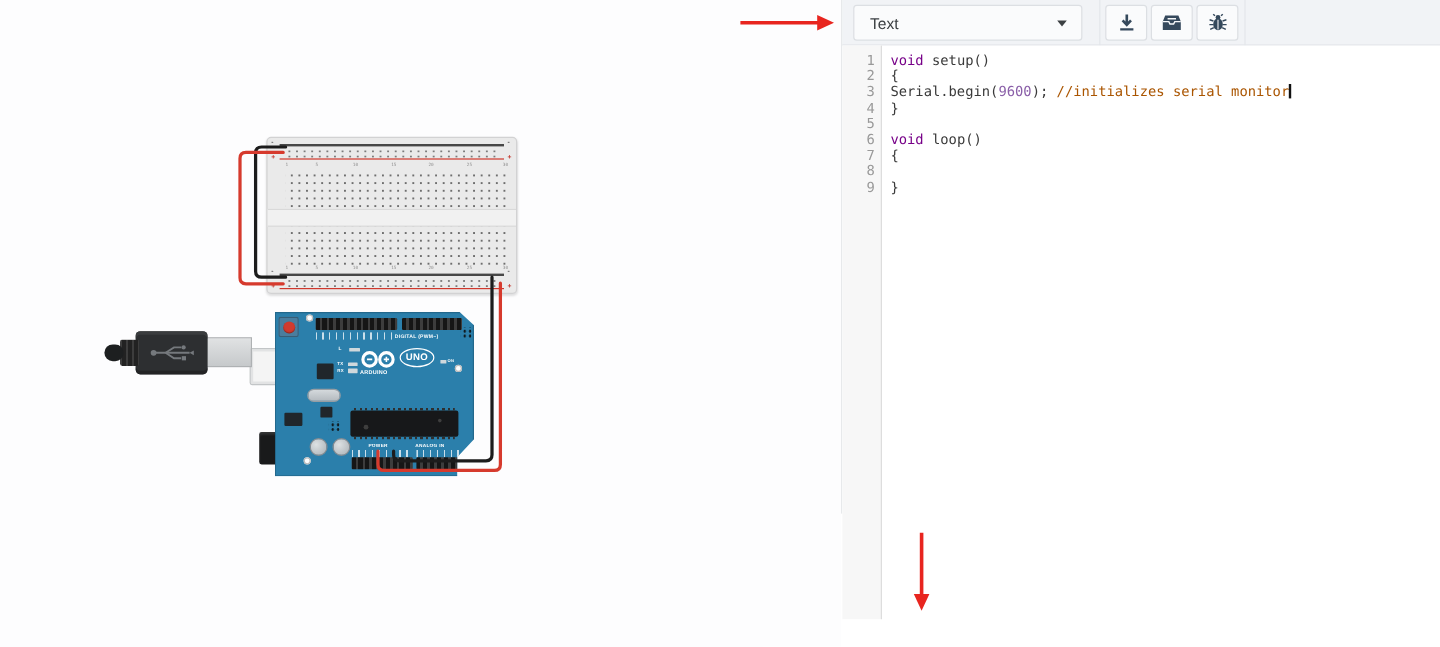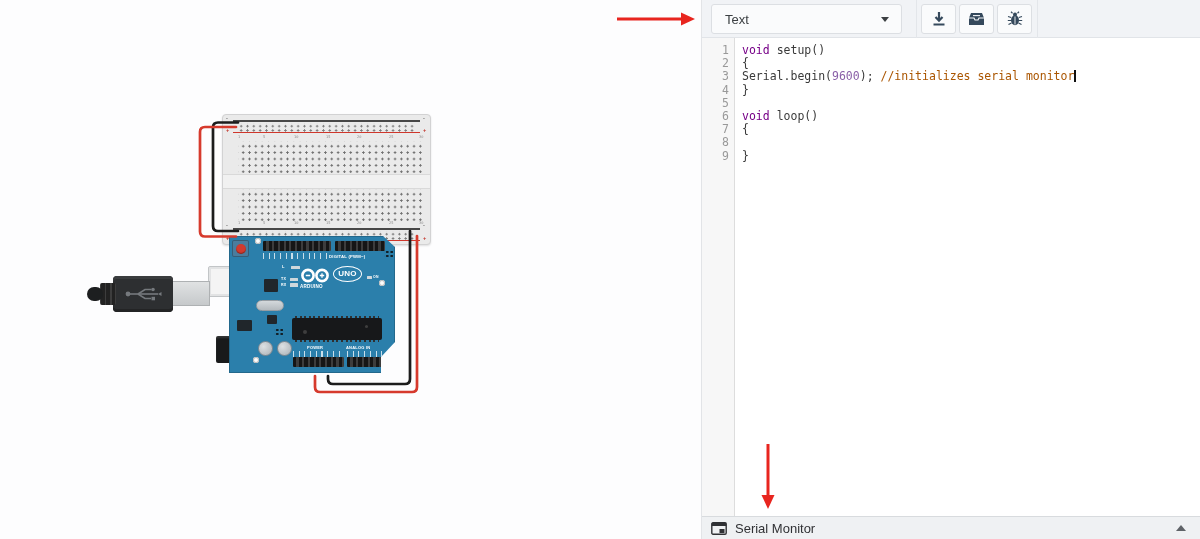--- a/index.html
+++ b/index.html
@@ -22,21 +22,21 @@
     background-image:radial-gradient(circle, #6e6e6e 1px, transparent 1.15px);
     background-size:6.33px 6.4px; background-position:2px 2px; }
   .bb-groove { position:absolute; left:0; right:0; top:58.5px; height:15px;
     background:#f1f1f1; border-top:1px solid #d9d9d9; border-bottom:1px solid #d9d9d9; }
   .bb-colnums { position:absolute; left:0; top:0; width:100%; height:6px; }
   .bb-colnums span { position:absolute; font-size:7px; transform:scale(.52); transform-origin:left top; color:#8f8f8f; font-family:"DejaVu Sans Mono", monospace; }
   .bb-marker { position:absolute; font-size:8px; transform:scale(.7); transform-origin:left top; line-height:8px; font-weight:bold; }
   .bb-minus { color:#4a4a4a; } .bb-plus { color:#c3342a; }
 
   
-  .arduino-wrap { position:absolute; left:208px; top:236px; width:190px; height:129px; }
+  .arduino-wrap { position:absolute; left:208px; top:260px; width:190px; height:129px; }
   .ard-board { position:absolute; left:21px; top:0; width:166px; height:137px; background:#2b7fab;
     clip-path:polygon(0 0,154px 0,166px 11px,166px 106px,152px 121px,152px 137px,0 137px);
     box-shadow:inset 0 0 0 1px rgba(0,0,0,.18); }
   .ard-hole { position:absolute; width:6px; height:6px; border-radius:50%; background:#fdfdfd; box-shadow:inset 0 0 0 1px #bbb; }
   .ard-reset { position:absolute; left:3px; top:4px; width:17px; height:17px; background:#4a7d9e; border-radius:2px; box-shadow:inset 0 0 0 1px rgba(0,0,0,.25); }
   .ard-reset i { position:absolute; left:3.5px; top:3.5px; width:10px; height:10px; border-radius:50%; background:#d23a2e; box-shadow:inset 0 -1px 1px rgba(0,0,0,.35); display:block; }
   .pin-strip { position:absolute; height:10px; border-radius:1px;
     background:repeating-linear-gradient(90deg,#161616 0 3.4px,#3d3d3d 3.4px 5.7px); }
   .tick-row { position:absolute; height:6px;
     background:repeating-linear-gradient(90deg, rgba(255,255,255,.75) 0 1px, transparent 1px 5.7px); }
@@ -60,21 +60,21 @@
   
   .usb-shield { position:absolute; left:172px; top:281px; width:38px; height:25px; background:linear-gradient(#e0e2e3,#c6c9cb); border:1px solid #aeb1b3; }
   .usb-body { position:absolute; left:113px; top:276px; width:60px; height:36px; background:#2d2f31; border-radius:4px;
     box-shadow:inset 0 3px 0 #3a3c3e, inset 0 -3px 0 #232425; }
   .usb-body svg { position:absolute; left:11px; top:10px; }
   .usb-neck { position:absolute; left:100px; top:283px; width:16px; height:22px; background:#222; border-radius:2px;
     background-image:repeating-linear-gradient(90deg, rgba(255,255,255,.12) 0 1.5px, transparent 1.5px 5px); }
   .usb-tip { position:absolute; left:87px; top:287px; width:16px; height:14px; background:#1d1f20; border-radius:7px; }
 
   
-  .panel { position:absolute; left:701px; top:0; width:499px; height:539px; background:#fff; border-left:1px solid #e2e4e7; }
+  .panel { position:absolute; left:701px; top:0; width:499px; height:428px; background:#fff; border-left:1px solid #e2e4e7; }
   .toolbar { position:absolute; left:0; top:0; width:100%; height:38px; background:#f1f3f6; border-bottom:1px solid #e1e4e8; }
   .tb-sep { position:absolute; top:0; width:1px; height:38px; background:#e3e6ea; }
   .tb-btn { position:absolute; top:4px; height:30px; background:#fafbfc; border:1px solid #dcdfe3; border-radius:3px; cursor:pointer; }
   .tb-select { display:flex; align-items:center; }
   .tb-select .lbl { font-size:13px; color:#3c4043; padding-left:13px; flex:1; }
   .caret-down { width:0; height:0; border-left:4.5px solid transparent; border-right:4.5px solid transparent; border-top:5px solid #3c4043; margin-right:12px; }
   .icon-btn { width:35px; display:flex; align-items:center; justify-content:center; }
 
   .editor { position:absolute; left:0; top:38px; width:100%; height:478px; background:#fff; display:flex;
     font-family:"DejaVu Sans Mono", monospace; font-size:11.5px; line-height:13.2px; }
@@ -272,29 +272,20 @@
           <div class="ln">4</div>
           <div class="ln">5</div>
           <div class="ln">6</div>
           <div class="ln">7</div>
           <div class="ln">8</div>
           <div class="ln">9</div>
         </div>
       <div class="code"><div class="cl"><span class="tok-keyword">void</span><span class="tok-plain"> setup()</span></div><div class="cl"><span class="tok-plain">{</span></div><div class="cl"><span class="tok-plain">Serial.begin(</span><span class="tok-number">9600</span><span class="tok-plain">); </span><span class="tok-comment">//initializes serial monitor</span><span class="cursor"></span></div><div class="cl"><span class="tok-plain">}</span></div><div class="cl"></div><div class="cl"><span class="tok-keyword">void</span><span class="tok-plain"> loop()</span></div><div class="cl"><span class="tok-plain">{</span></div><div class="cl"></div><div class="cl"><span class="tok-plain">}</span></div></div>
     </div>
 
-    <div class="serial-bar">
-      <svg width="16" height="13" viewBox="0 0 16 13">
-        <rect x="0.8" y="0.8" width="14.4" height="11.4" rx="1.2" fill="none" stroke="#2f3134" stroke-width="1.4"></rect>
-        <rect x="0.8" y="0.8" width="14.4" height="3.2" fill="#2f3134"></rect>
-        <rect x="8.5" y="7" width="5" height="4" fill="#2f3134"></rect>
-      </svg>
-      <span class="lbl">Serial Monitor</span>
-      <span class="caret-up"></span>
-    </div>
   </div>
 
   <svg class="overlay">
     <line x1="617" y1="19" x2="682" y2="19" stroke="#e8251f" stroke-width="3"></line>
     <polygon points="695,19 681,12.5 681,25.5" fill="#e8251f"></polygon>
     <line x1="768" y1="444" x2="768" y2="496" stroke="#e8251f" stroke-width="3"></line>
     <polygon points="768,509 761.5,495 774.5,495" fill="#e8251f"></polygon>
   </svg>
 </div>
 

